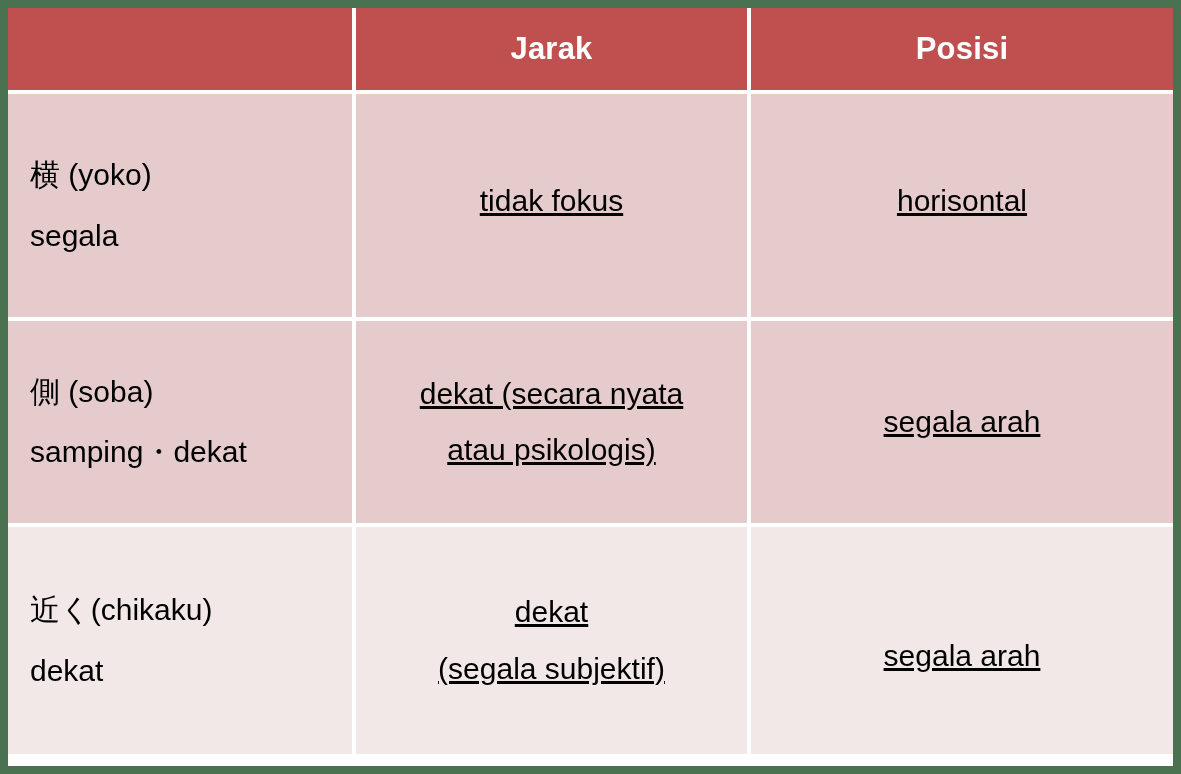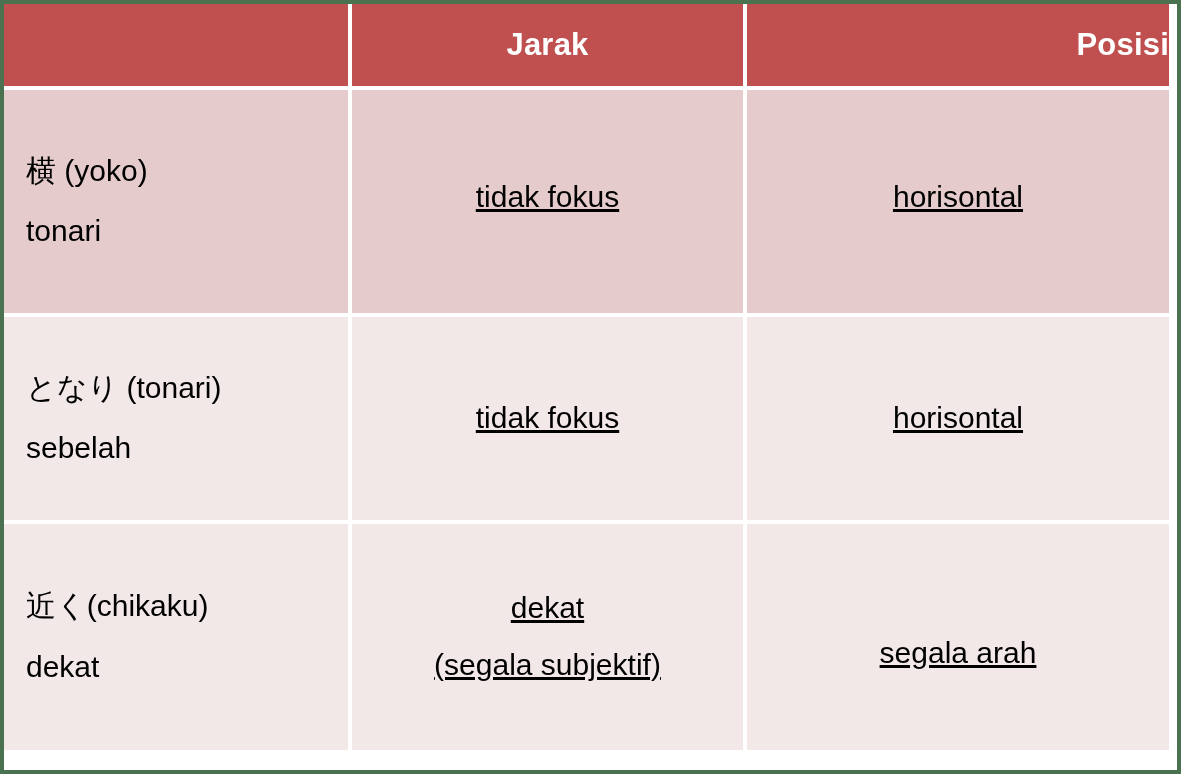--- a/index.html
+++ b/index.html
@@ -13,21 +13,21 @@
     overflow: hidden;
     font-family: "Liberation Sans", "DejaVu Sans", sans-serif;
   }
 
   
   #table-frame {
     box-sizing: border-box;
     width: 1181px;
     height: 774px;
     background: #ffffff;
-    border: 4px solid #b91c1c;
+    border: 8px solid #b91c1c;
     padding: 0;
     display: block;
   }
 
   #comparison-table {
     box-sizing: border-box;
     width: 1161px;
     height: 754px;
     border-collapse: separate;
     border-spacing: 4px 4px;
@@ -117,63 +117,64 @@
   <table id="comparison-table">
     <colgroup>
       <col class="c1">
       <col class="c2">
       <col class="c3">
     </colgroup>
     <thead>
       <tr>
         <th class="blank" style="background: rgb(192, 79, 79); color: rgb(255, 255, 255);"></th>
         <th style="background: rgb(192, 79, 79); color: rgb(255, 255, 255);">Jarak</th>
-        <th style="background: rgb(192, 79, 79); color: rgb(255, 255, 255); text-align: right;">Posisi</th>
+        <th style="background: rgb(192, 79, 79); color: rgb(255, 255, 255);">Posisi</th>
       </tr>
     </thead>
     <tbody>
 
       <tr class="band-dark r1">
         <td class="term-cell" style="background: rgb(229, 203, 203); color: rgb(0, 0, 0);">
           <span class="term-lines">
             <span class="term-jp">横 (yoko)</span>
-            <span class="term-id">tonari</span>
+            <span class="term-id">segala</span>
           </span>
         </td>
         <td class="nudge-up" style="background: rgb(229, 203, 203); color: rgb(0, 0, 0);">
           <span class="cell-inner two-line">
             <span class="ln">tidak fokus</span>
           </span>
         </td>
         <td class="nudge-up" style="background: rgb(229, 203, 203); color: rgb(0, 0, 0);">
           <span class="cell-inner two-line">
             <span class="ln">horisontal</span>
           </span>
         </td>
       </tr>
 
-      <tr class="band-light r2">
-        <td class="term-cell" style="background: rgb(242, 232, 231); color: rgb(0, 0, 0);">
+
+      <tr class="band-dark r3">
+        <td class="term-cell" style="background: rgb(229, 203, 203); color: rgb(0, 0, 0);">
           <span class="term-lines">
-            <span class="term-jp">となり (tonari)</span>
-            <span class="term-id">sebelah</span>
+            <span class="term-jp">側 (soba)</span>
+            <span class="term-id">samping・dekat</span>
           </span>
         </td>
-        <td style="background: rgb(242, 232, 231); color: rgb(0, 0, 0);">
+        <td style="background: rgb(229, 203, 203); color: rgb(0, 0, 0);">
           <span class="cell-inner two-line">
-            <span class="ln">tidak fokus</span>
+            <span class="ln">dekat (secara nyata</span>
+            <span class="ln">atau psikologis)</span>
           </span>
         </td>
-        <td style="background: rgb(242, 232, 231); color: rgb(0, 0, 0);">
+        <td style="background: rgb(229, 203, 203); color: rgb(0, 0, 0);">
           <span class="cell-inner two-line">
-            <span class="ln">horisontal</span>
+            <span class="ln">segala arah</span>
           </span>
         </td>
       </tr>
-
 
       <tr class="band-light r4">
         <td class="term-cell" style="background: rgb(242, 232, 231); color: rgb(0, 0, 0);">
           <span class="term-lines">
             <span class="term-jp">近く(chikaku)</span>
             <span class="term-id">dekat</span>
           </span>
         </td>
         <td style="background: rgb(242, 232, 231); color: rgb(0, 0, 0);">
           <span class="cell-inner two-line">

